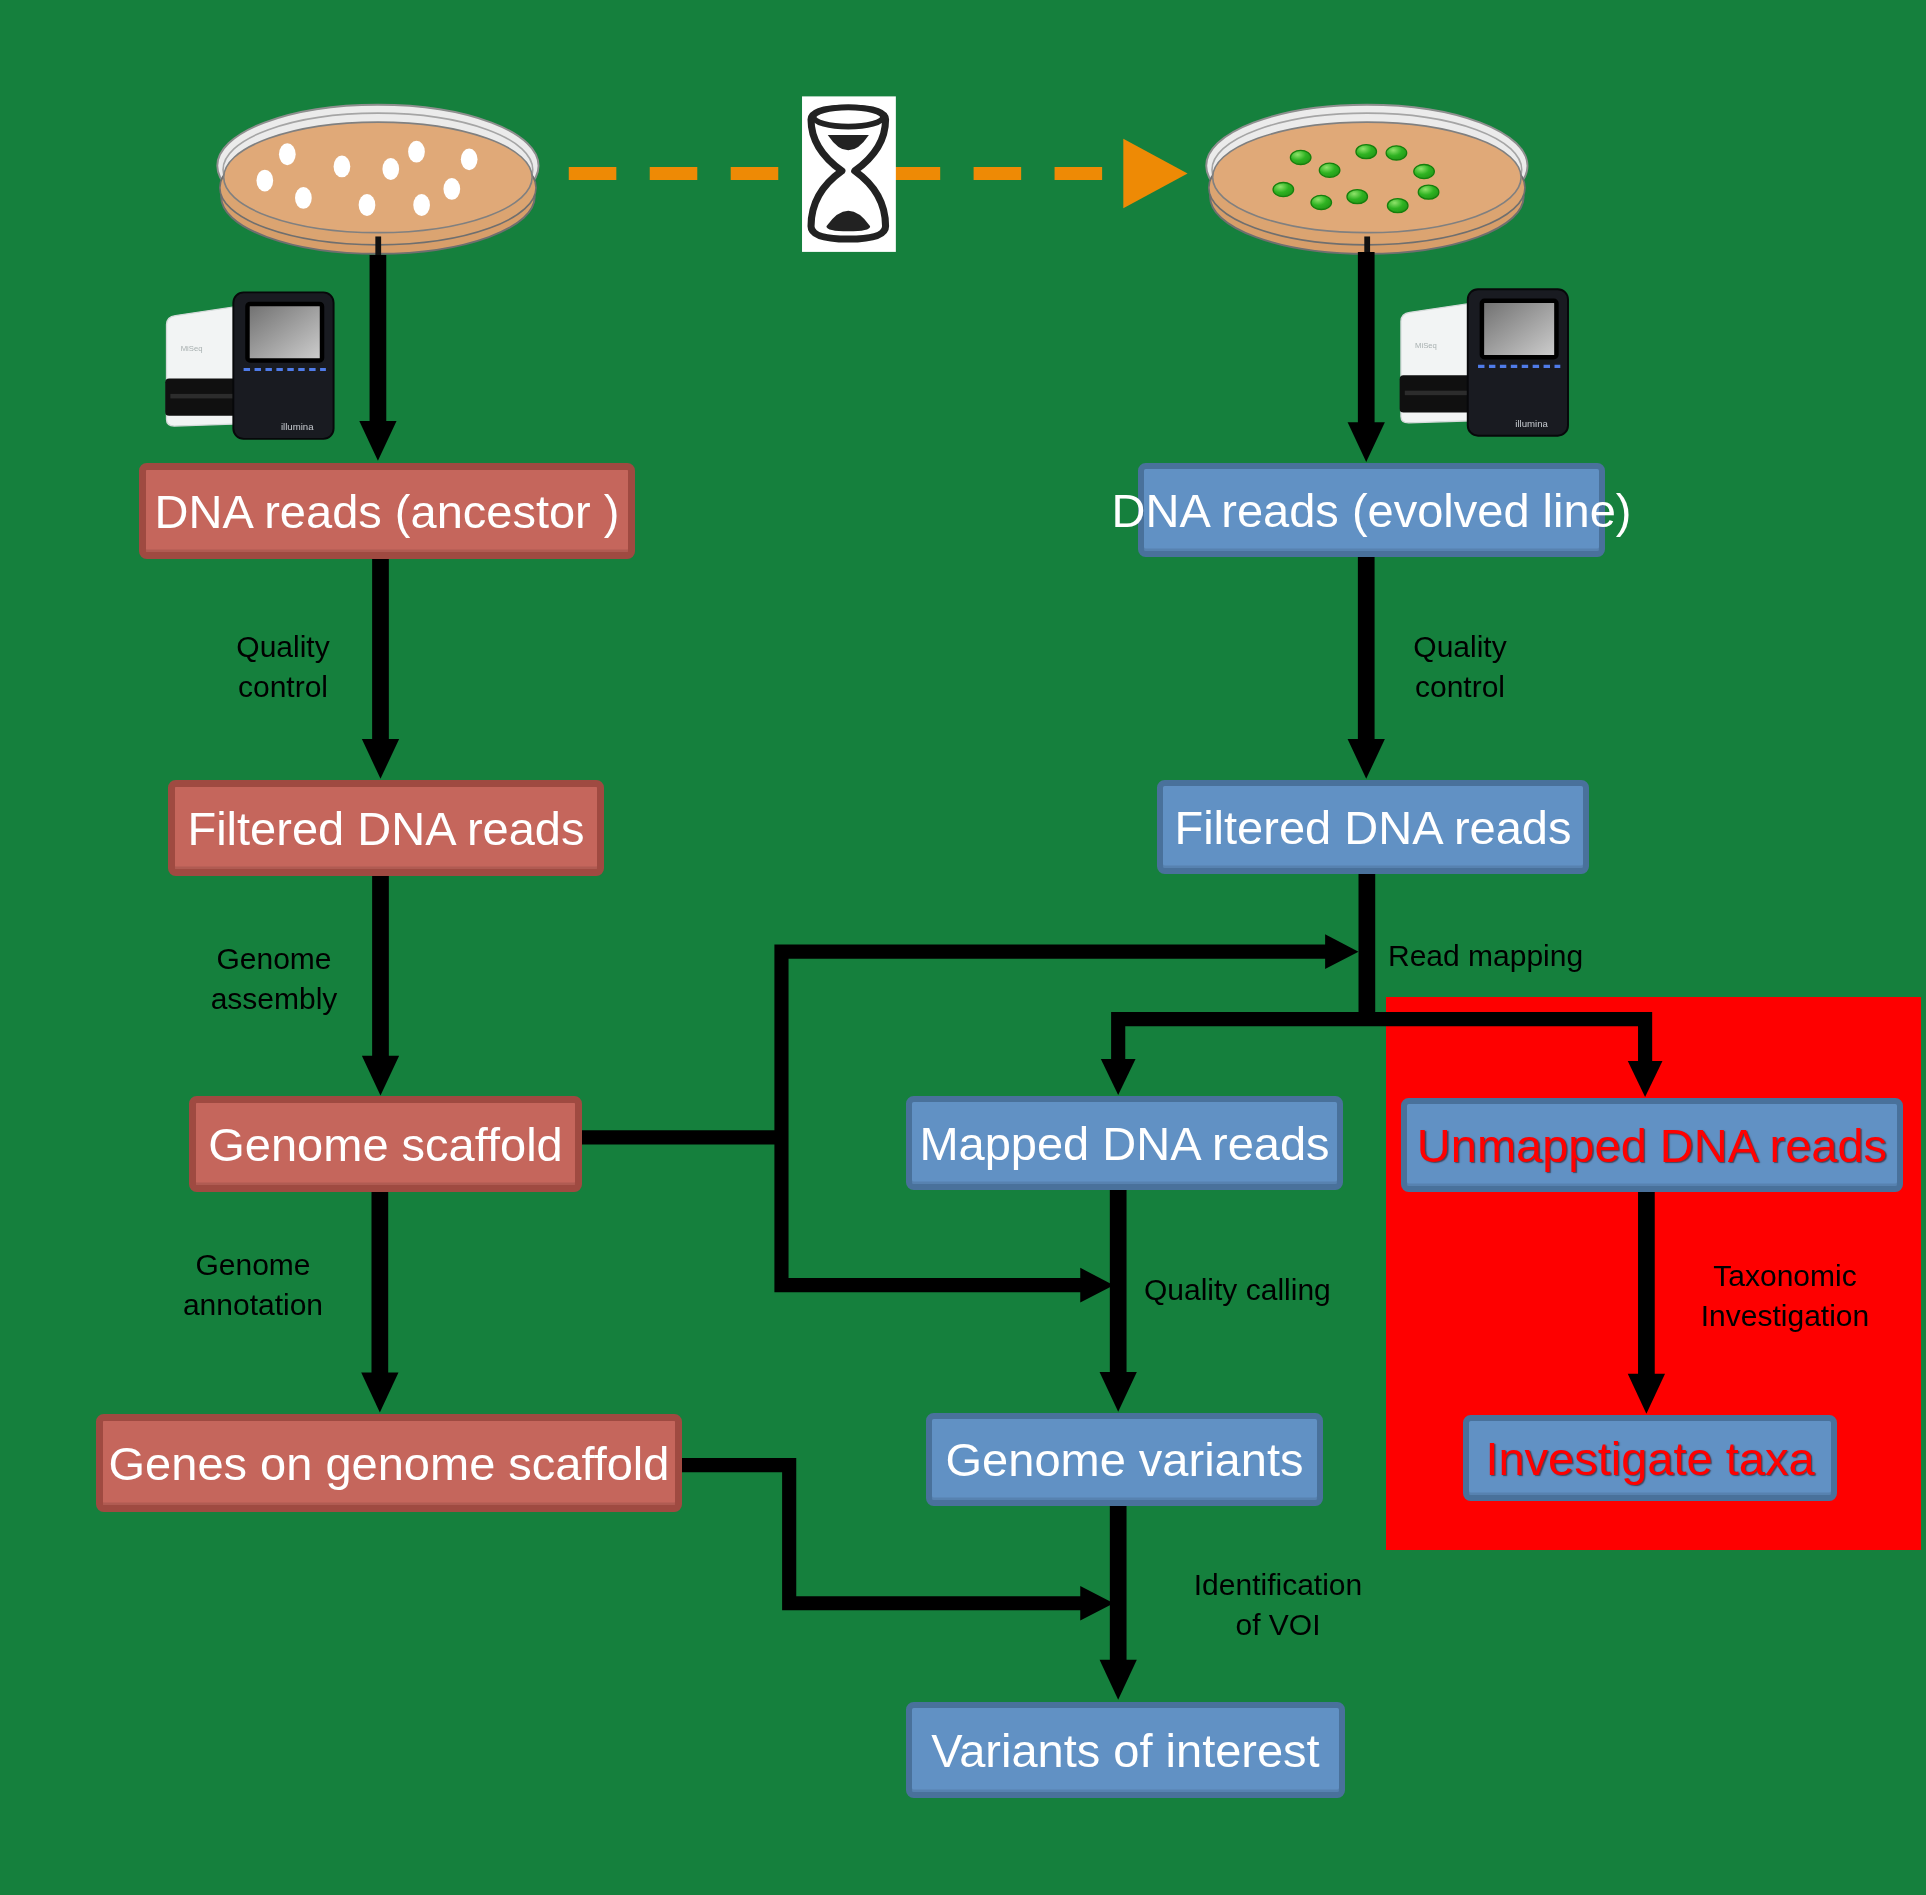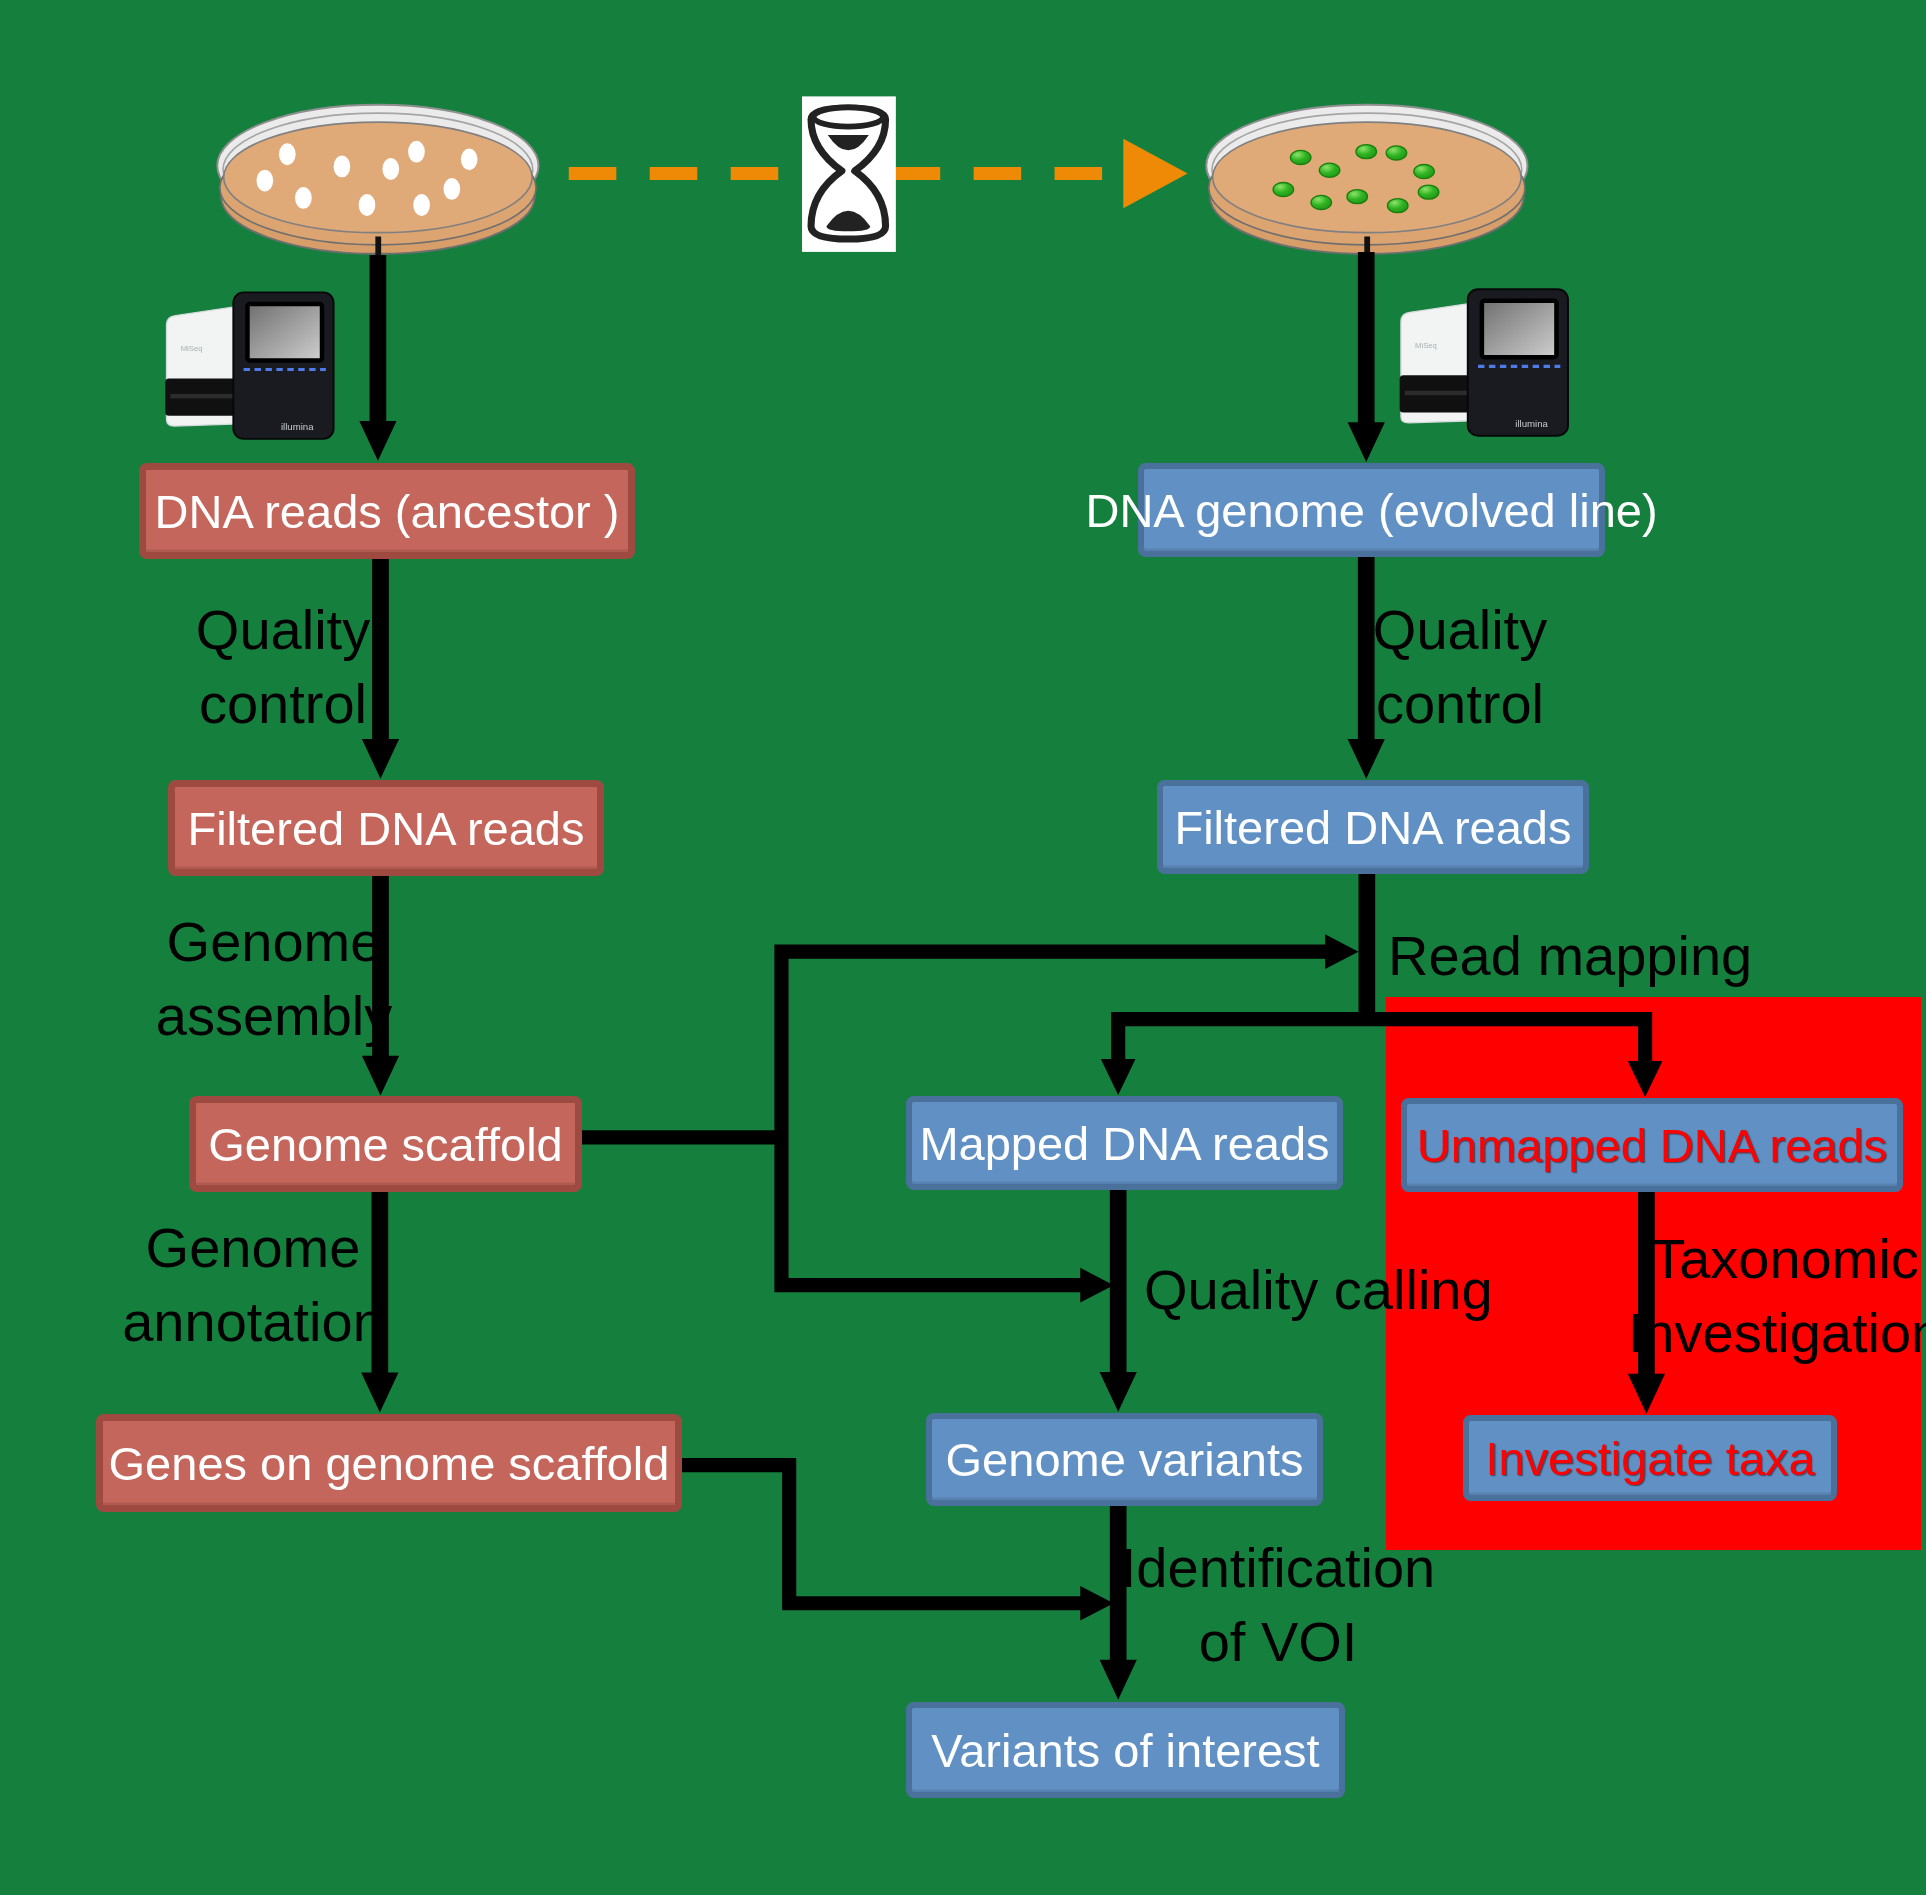--- a/index.html
+++ b/index.html
@@ -13,21 +13,21 @@
           font-family:"Liberation Sans", sans-serif;}
   .highlight{position:absolute;left:1386px;top:997px;width:535px;height:553px;
              background:var(--highlight-red);z-index:1;}
   svg.art{position:absolute;left:0;top:0;z-index:2;}
   .node{position:absolute;z-index:3;display:flex;align-items:center;justify-content:center;
         color:#fff;font-size:47px;white-space:nowrap;border-radius:7.7px;
         box-shadow:inset 0 -2.6px 0 rgba(0,0,0,0.10);}
   .node.red{background:var(--ancestor-box-fill);border:7px solid var(--ancestor-box-border);}
   .node.blue{background:var(--evolved-box-fill);border:6.4px solid var(--evolved-box-border);}
   .node.alert{color:var(--alert-text-red);text-shadow:1.3px 1.3px 1.3px rgba(40,0,0,0.55);}
-  .edge-label{position:absolute;z-index:4;color:#000;font-size:56px;line-height:1.32;
+  .edge-label{position:absolute;z-index:4;color:#000;font-size:30px;line-height:1.32;
               white-space:pre-line;text-align:center;transform:translate(-50%,-50%);}
   .edge-label.anchor-left{transform:translate(0,-50%);text-align:left;}
 </style>
 </head>
 <body>
 
 <div class="canvas">
 
   <div class="highlight"></div>
 
@@ -146,21 +146,21 @@
       <polygon points="1733,2000 1681,1973 1681,2027"></polygon>
       <polygon points="1733,2495 1681,2468 1681,2522"></polygon>
     </g>
   </svg>
 
   <div class="node red" style="left:139px;top:463px;width:482px;height:82px">DNA reads (ancestor )</div>
   <div class="node red" style="left:168px;top:780px;width:422px;height:82px">Filtered DNA reads</div>
   <div class="node red" style="left:189px;top:1096px;width:379px;height:82px">Genome scaffold</div>
   <div class="node red" style="left:96px;top:1414px;width:572px;height:84px">Genes on genome scaffold</div>
 
-  <div class="node blue" style="left:1138px;top:463px;width:455px;height:82px">DNA genome (evolved  line)</div>
+  <div class="node blue" style="left:1138px;top:463px;width:455px;height:82px">DNA reads (evolved  line)</div>
   <div class="node blue" style="left:1157px;top:780px;width:420px;height:82px">Filtered DNA reads</div>
   <div class="node blue alert" style="left:1401px;top:1098px;width:490px;height:82px">Unmapped DNA reads</div>
   <div class="node blue" style="left:906px;top:1096px;width:425px;height:82px">Mapped DNA reads</div>
   <div class="node blue" style="left:926px;top:1413px;width:385px;height:81px">Genome variants</div>
   <div class="node blue alert" style="left:1463px;top:1415px;width:362px;height:74px">Investigate taxa</div>
   <div class="node blue" style="left:906px;top:1702px;width:427px;height:84px">Variants of interest</div>
 
   <div class="edge-label" style="left:283px;top:667px">Quality
 control</div>
   <div class="edge-label" style="left:274px;top:979px">Genome

